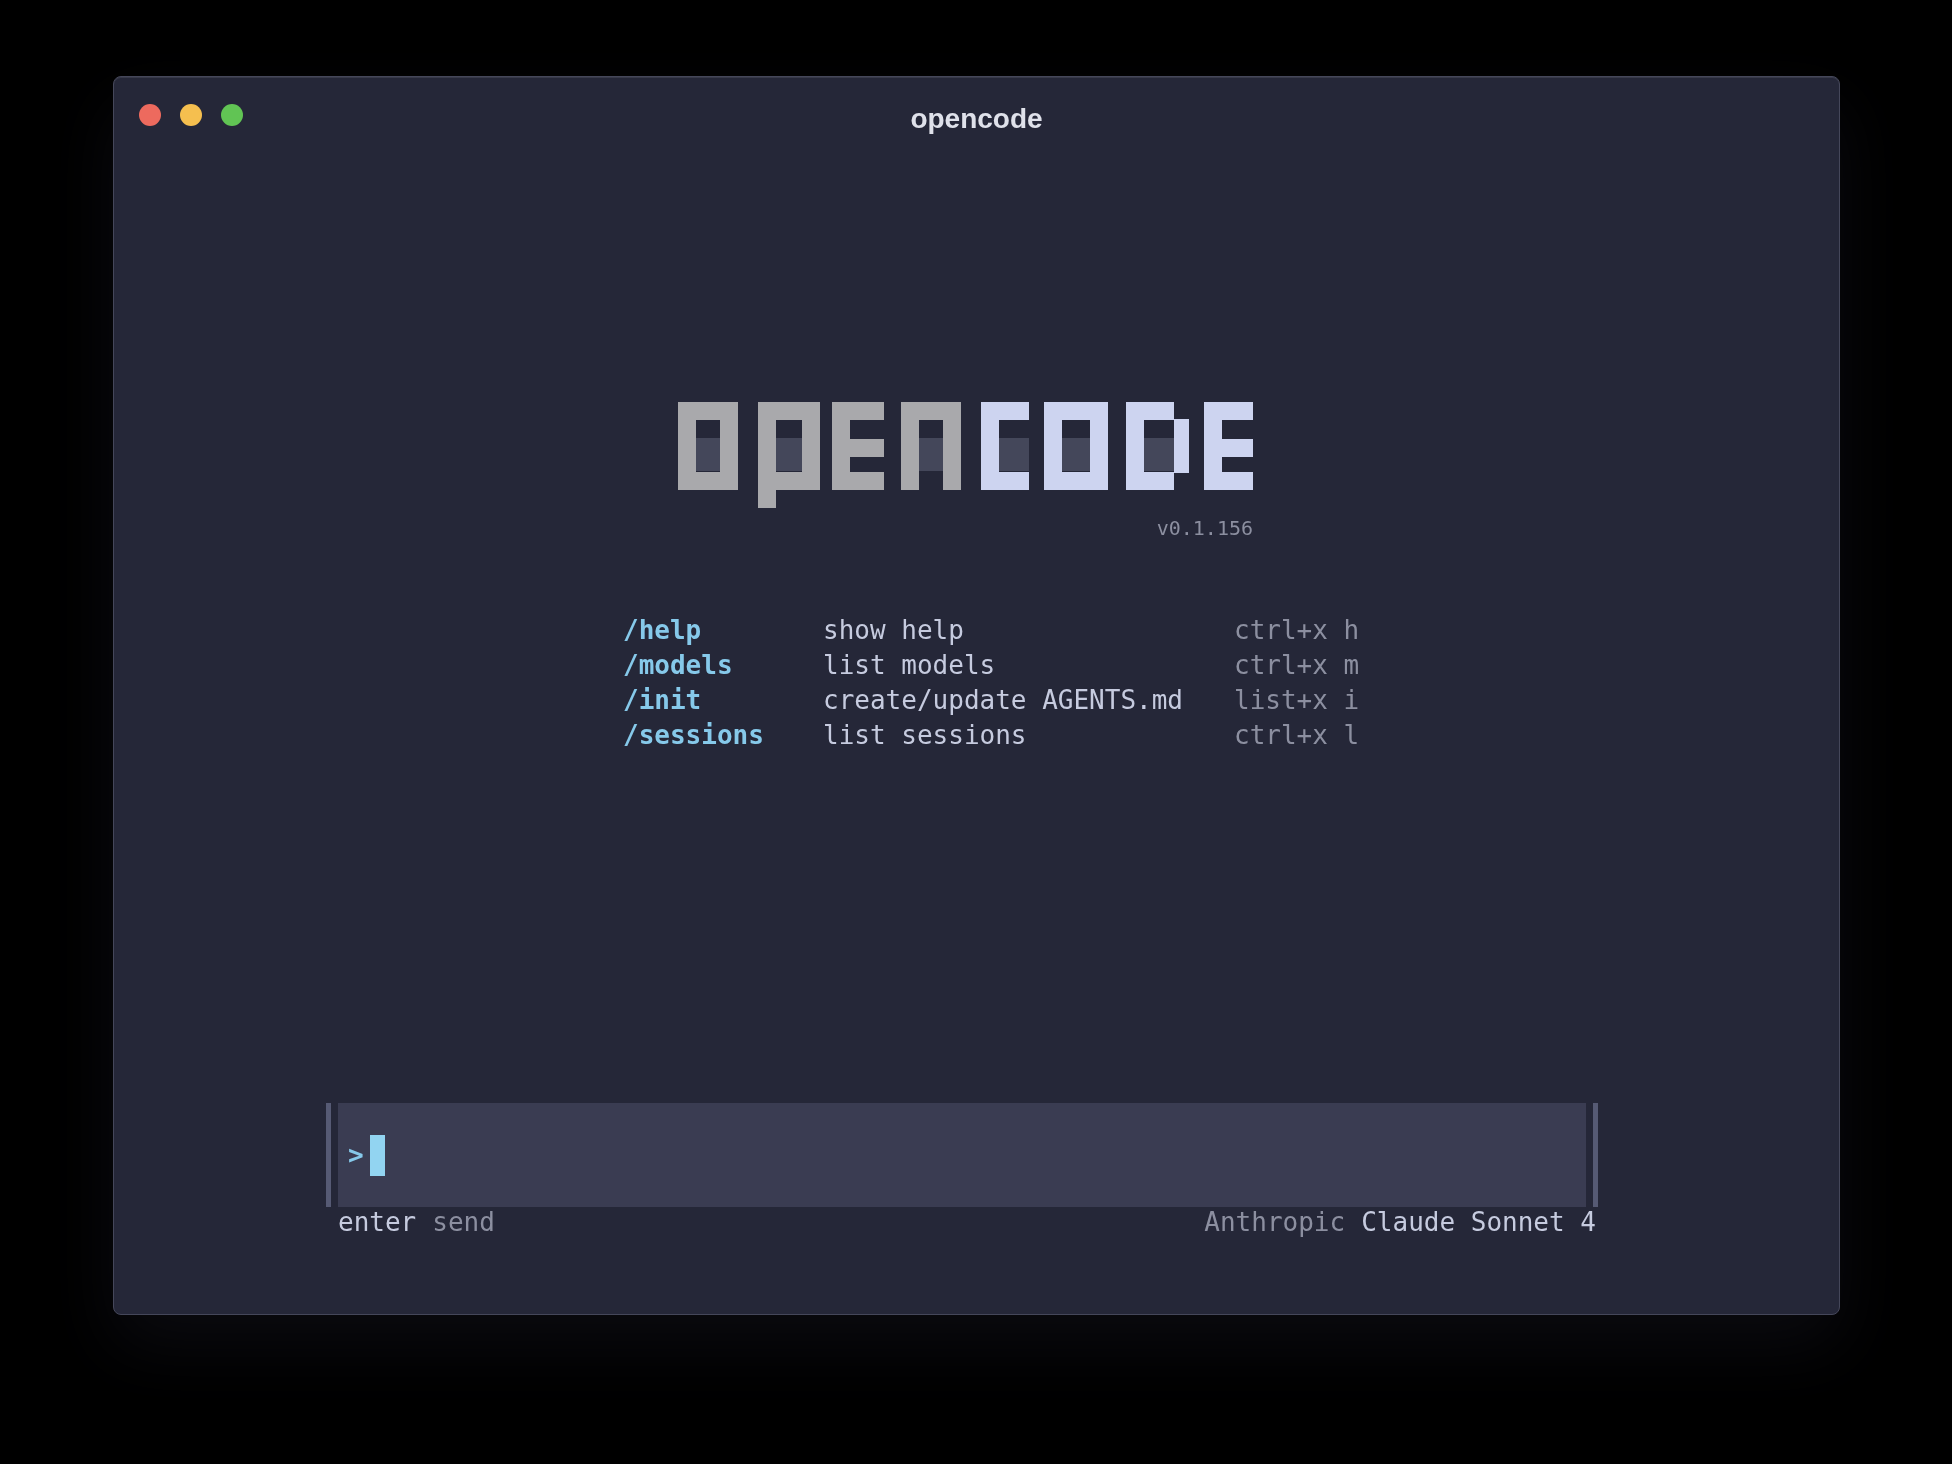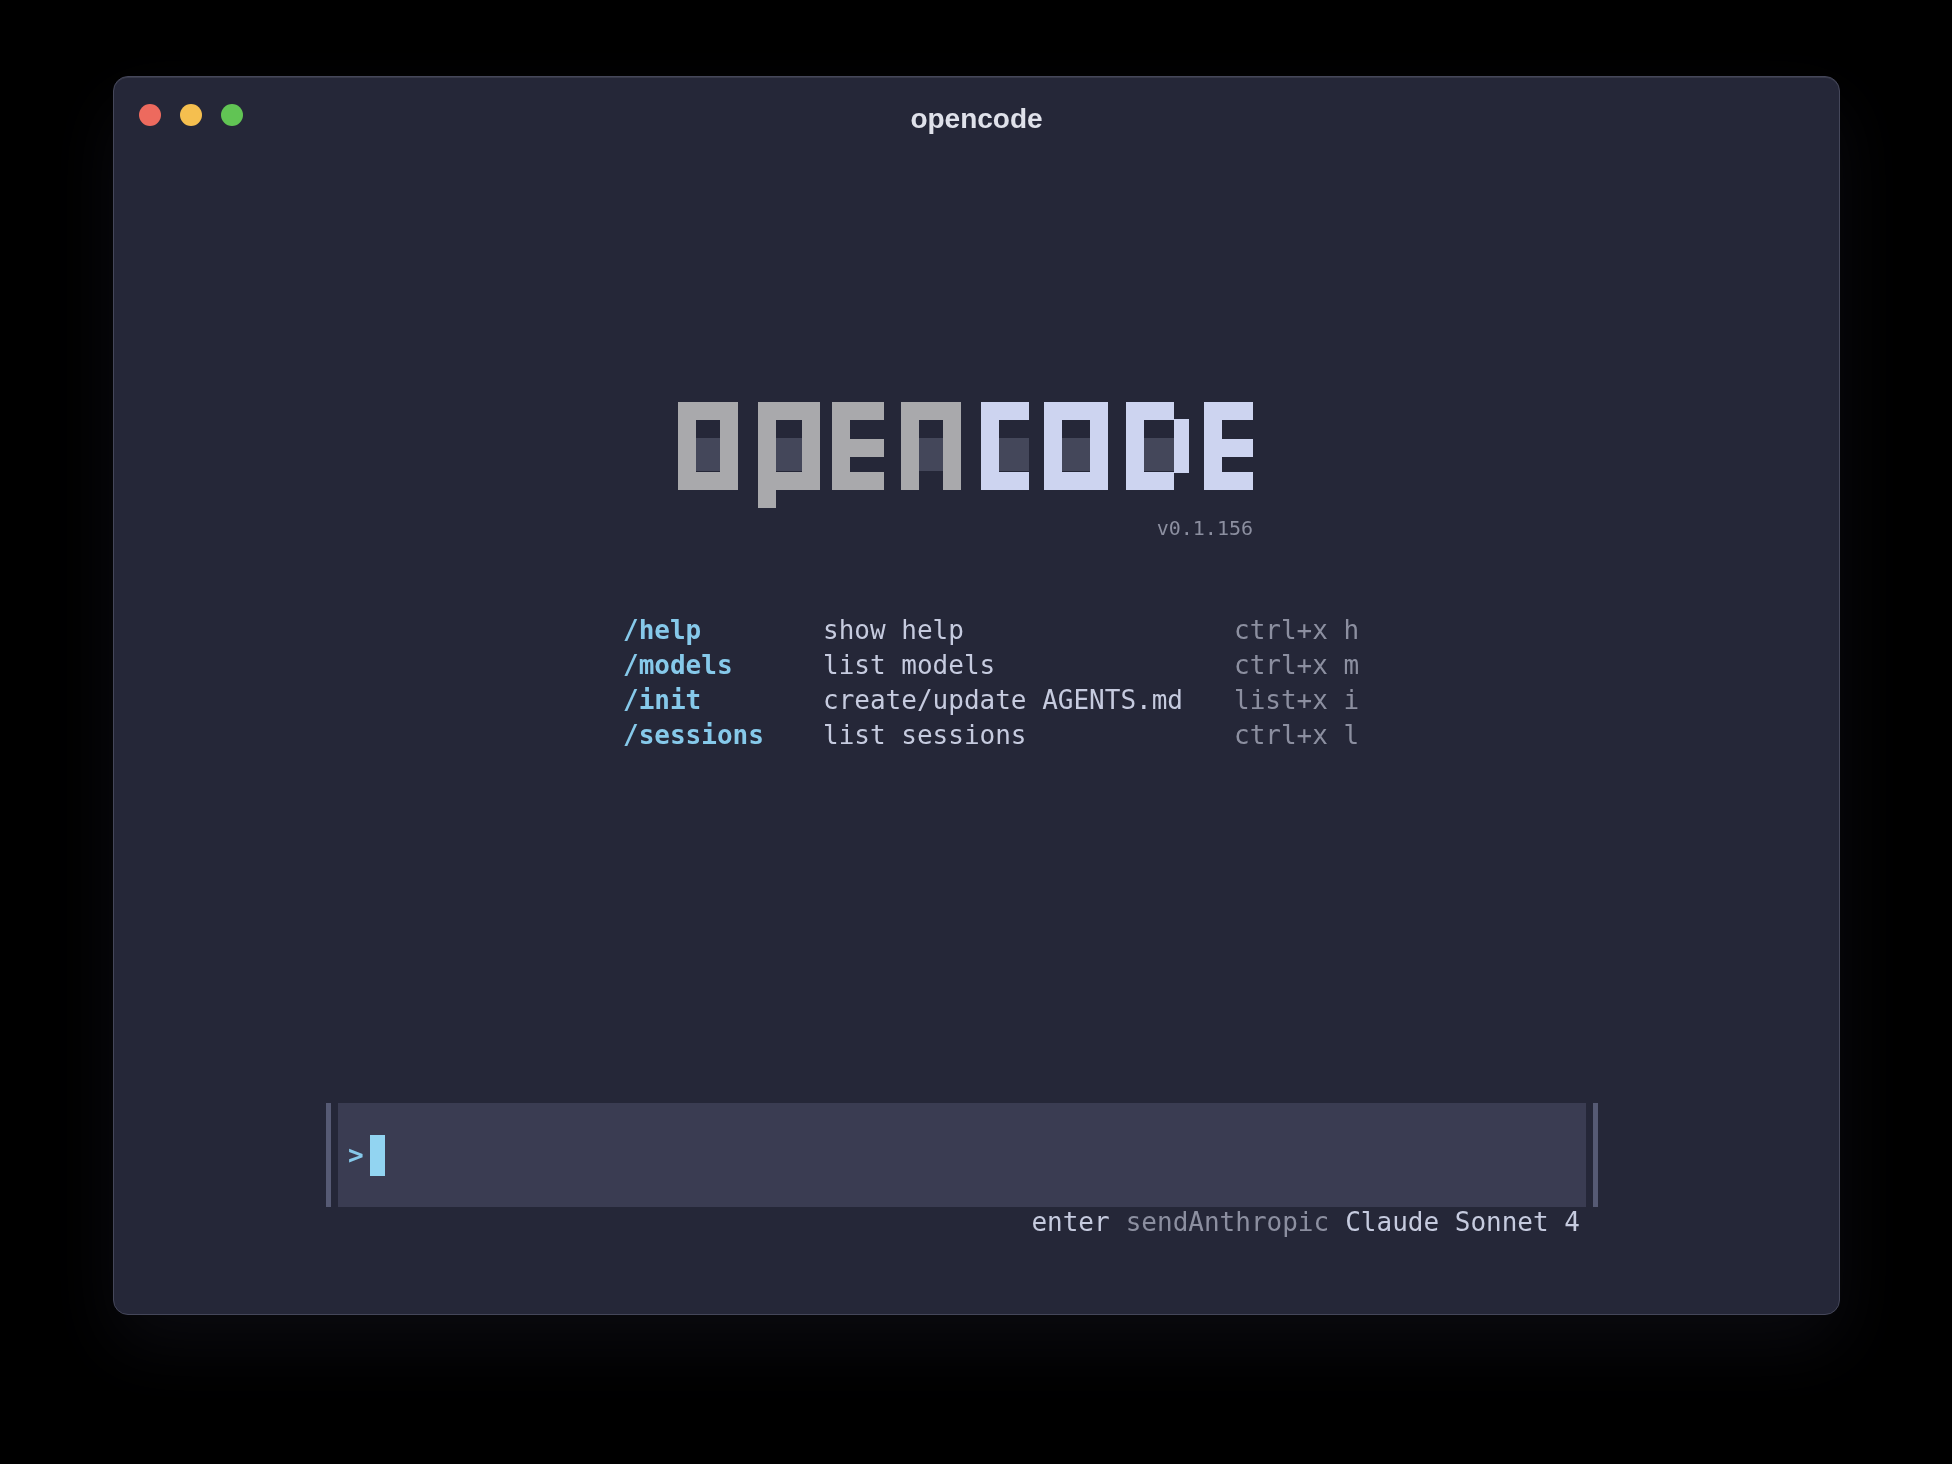--- a/index.html
+++ b/index.html
@@ -8,21 +8,21 @@
     --logo-open:#a9a9ac; --logo-code:#cdd4f0; --logo-counter:#44475a;
     --muted:#8c8fa0; --bright:#c6cbdf; --accent-blue:#86c9ea;
     --input-bg:#3a3c52; --input-edge:#565a74; --cursor:#92d4f1;
   }
   *{margin:0;padding:0;box-sizing:border-box;}
   html,body{width:1952px;height:1464px;overflow:hidden;}
   body{background:var(--page-bg);font-family:"DejaVu Sans Mono","Liberation Mono",monospace;}
 
   .window{
     position:absolute;left:113px;top:76px;width:1727px;height:1239px;
-    background:var(--window-bg);border:1px solid var(--window-border);border-radius:15px;
+    background:var(--window-bg);border:1px solid var(--window-border);border-radius:8px;
     box-shadow:inset 0 1px 0 rgba(255,255,255,.09), 0 30px 70px rgba(20,20,30,.55);
   }
   .traffic{position:absolute;left:25px;top:27px;display:flex;gap:19px;}
   .tl{width:22px;height:22px;border-radius:50%;display:block;}
   .tl.red{background:var(--traffic-red);}
   .tl.yellow{background:var(--traffic-yellow);}
   .tl.green{background:var(--traffic-green);}
   .title{
     position:absolute;left:0;top:27px;width:100%;text-align:center;
     font-family:"Liberation Sans","DejaVu Sans",sans-serif;font-weight:bold;
@@ -49,22 +49,22 @@
   .input-edge.left{left:212px;}
   .input-edge.right{left:1479px;}
   .inputbox{
     position:absolute;left:224px;top:1026px;width:1248px;height:104px;
     background:var(--input-bg);display:flex;align-items:center;padding-left:10px;
   }
   .prompt{font-size:26px;font-weight:bold;color:var(--accent-blue);}
   .cursor{display:inline-block;width:15px;height:41px;background:var(--cursor);margin-left:6px;}
 
   .statusbar{
-    position:absolute;left:208px;top:1128px;width:1258px;
-    display:flex;justify-content:flex-end;font-size:26px;line-height:35px;
+    position:absolute;left:224px;top:1128px;width:1258px;
+    display:flex;justify-content:space-between;font-size:26px;line-height:35px;
   }
   .statusbar .sleft,.statusbar .sright{display:flex;gap:16px;}
   .hint-key{color:var(--bright);}
   .hint-action{color:var(--muted);}
   .provider{color:var(--muted);}
   .model{color:var(--bright);}
 </style>
 </head>
 <body>
 

